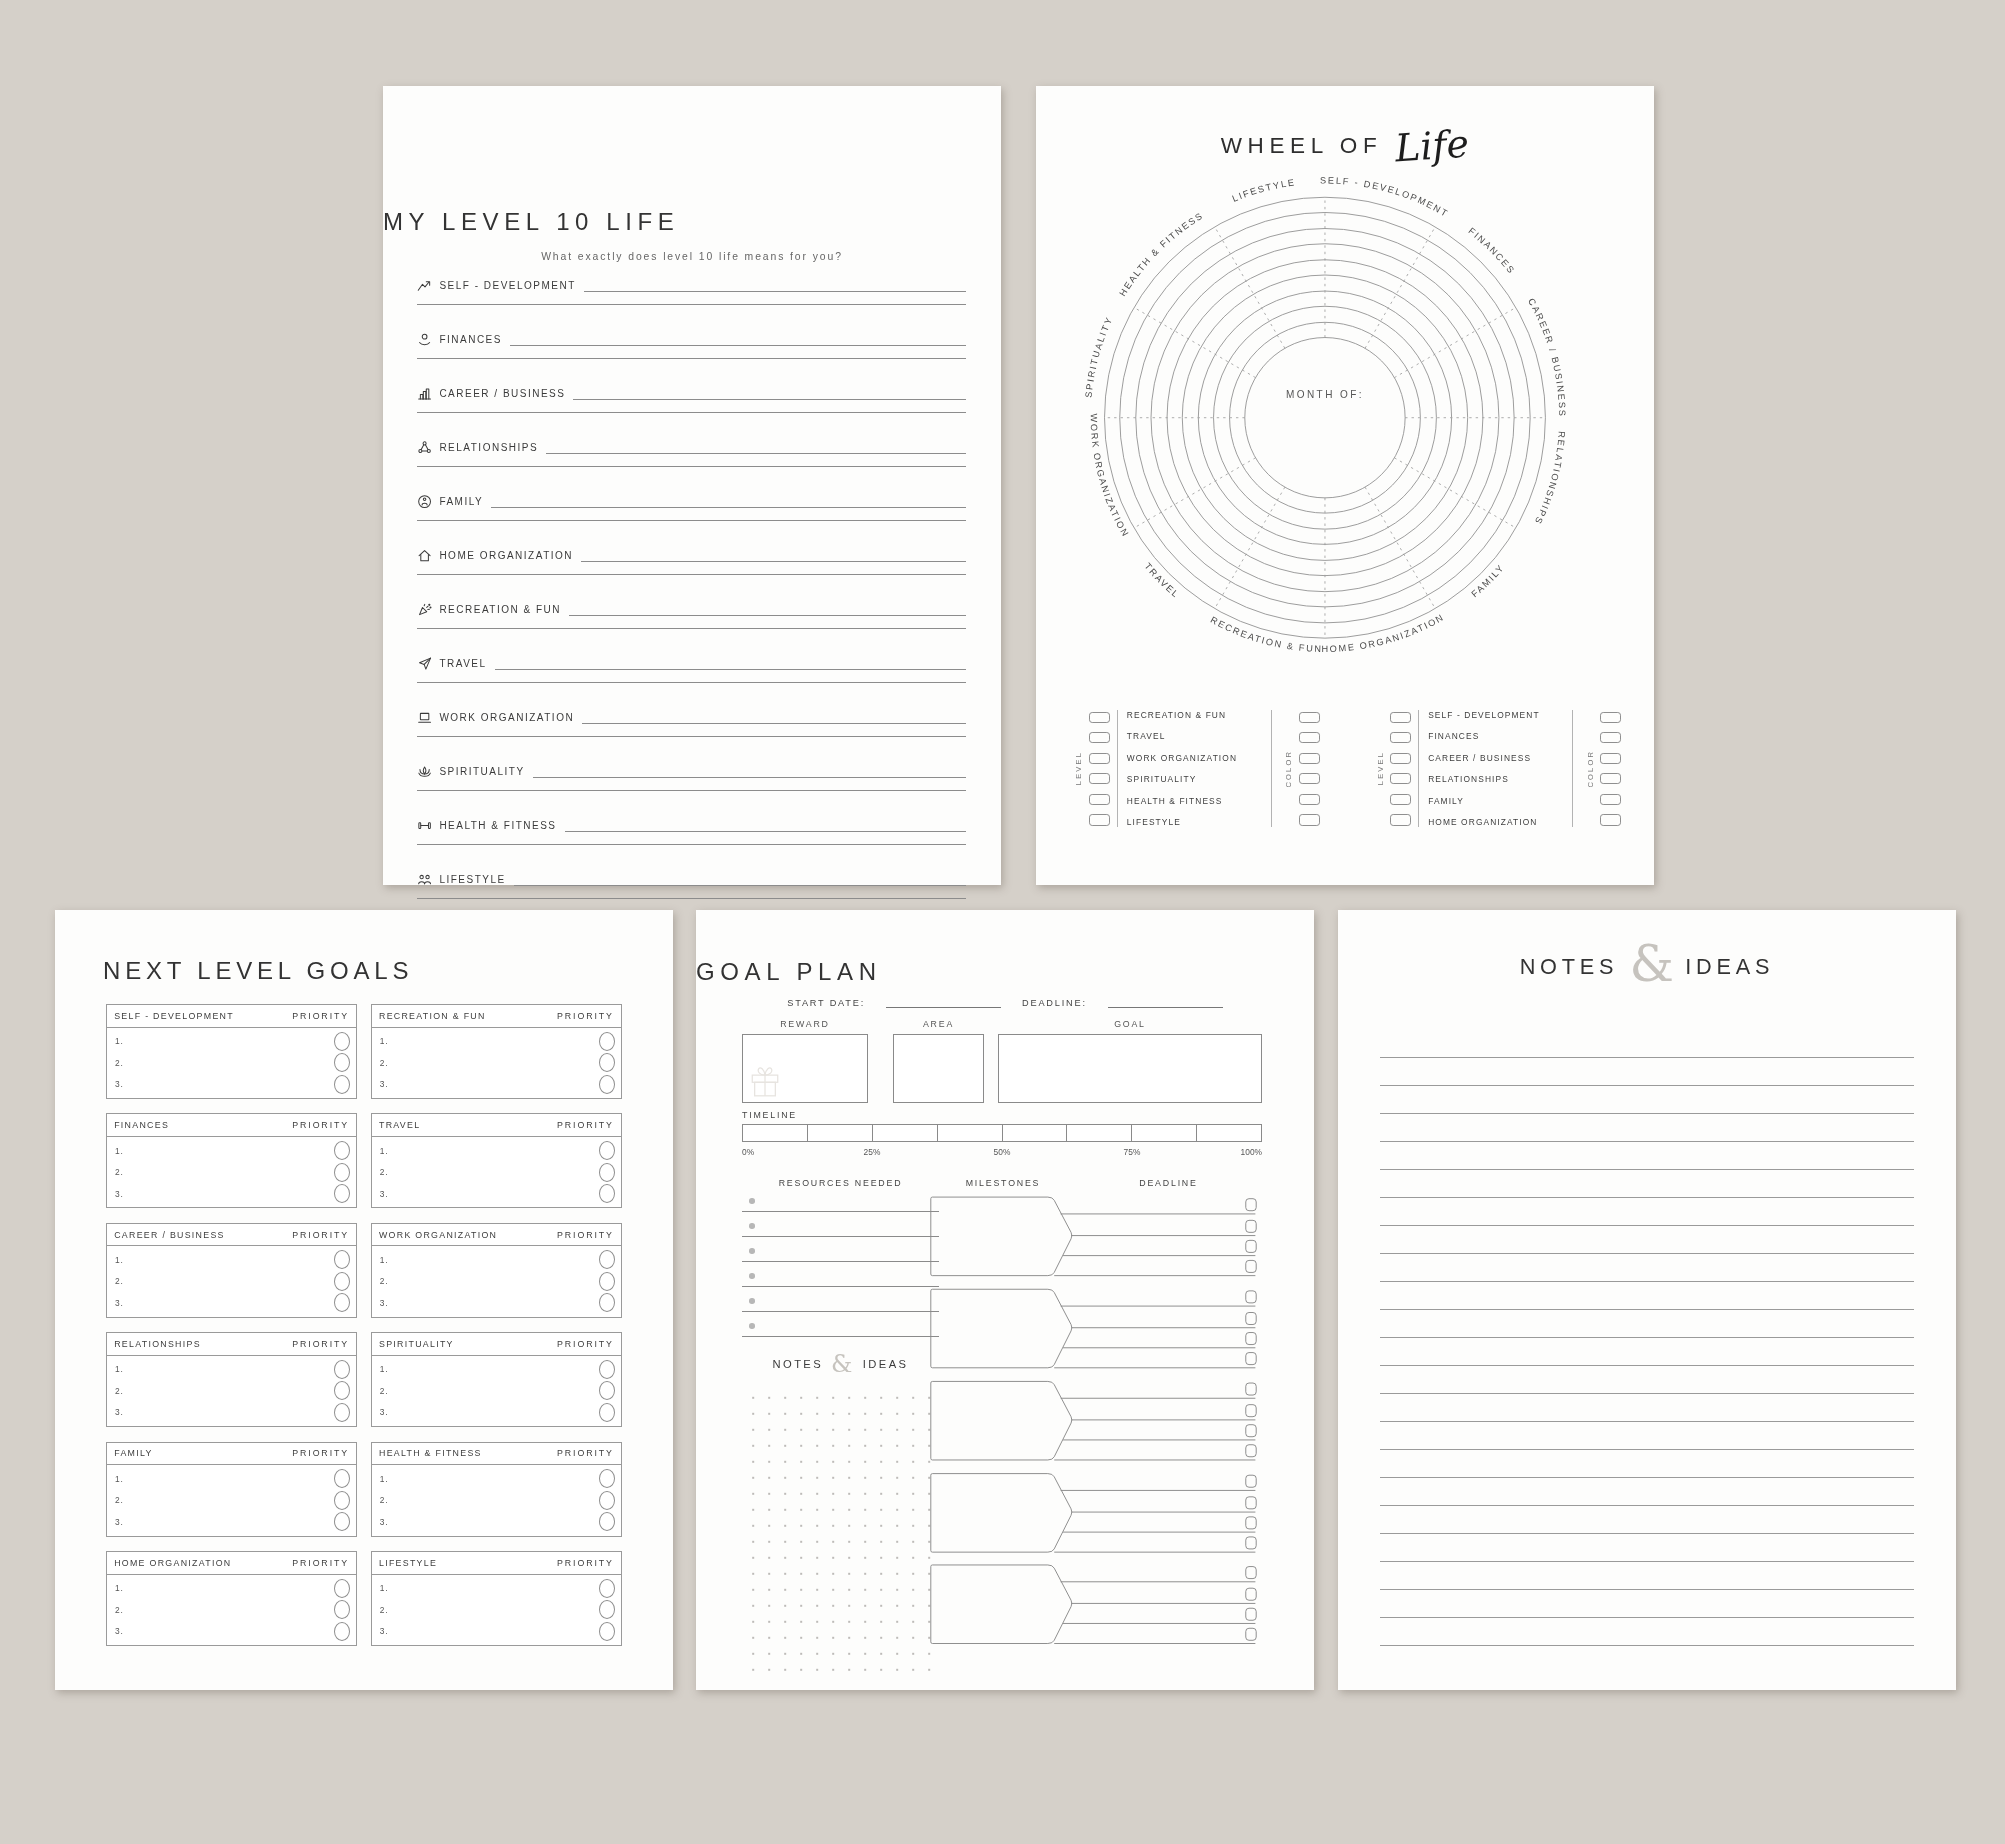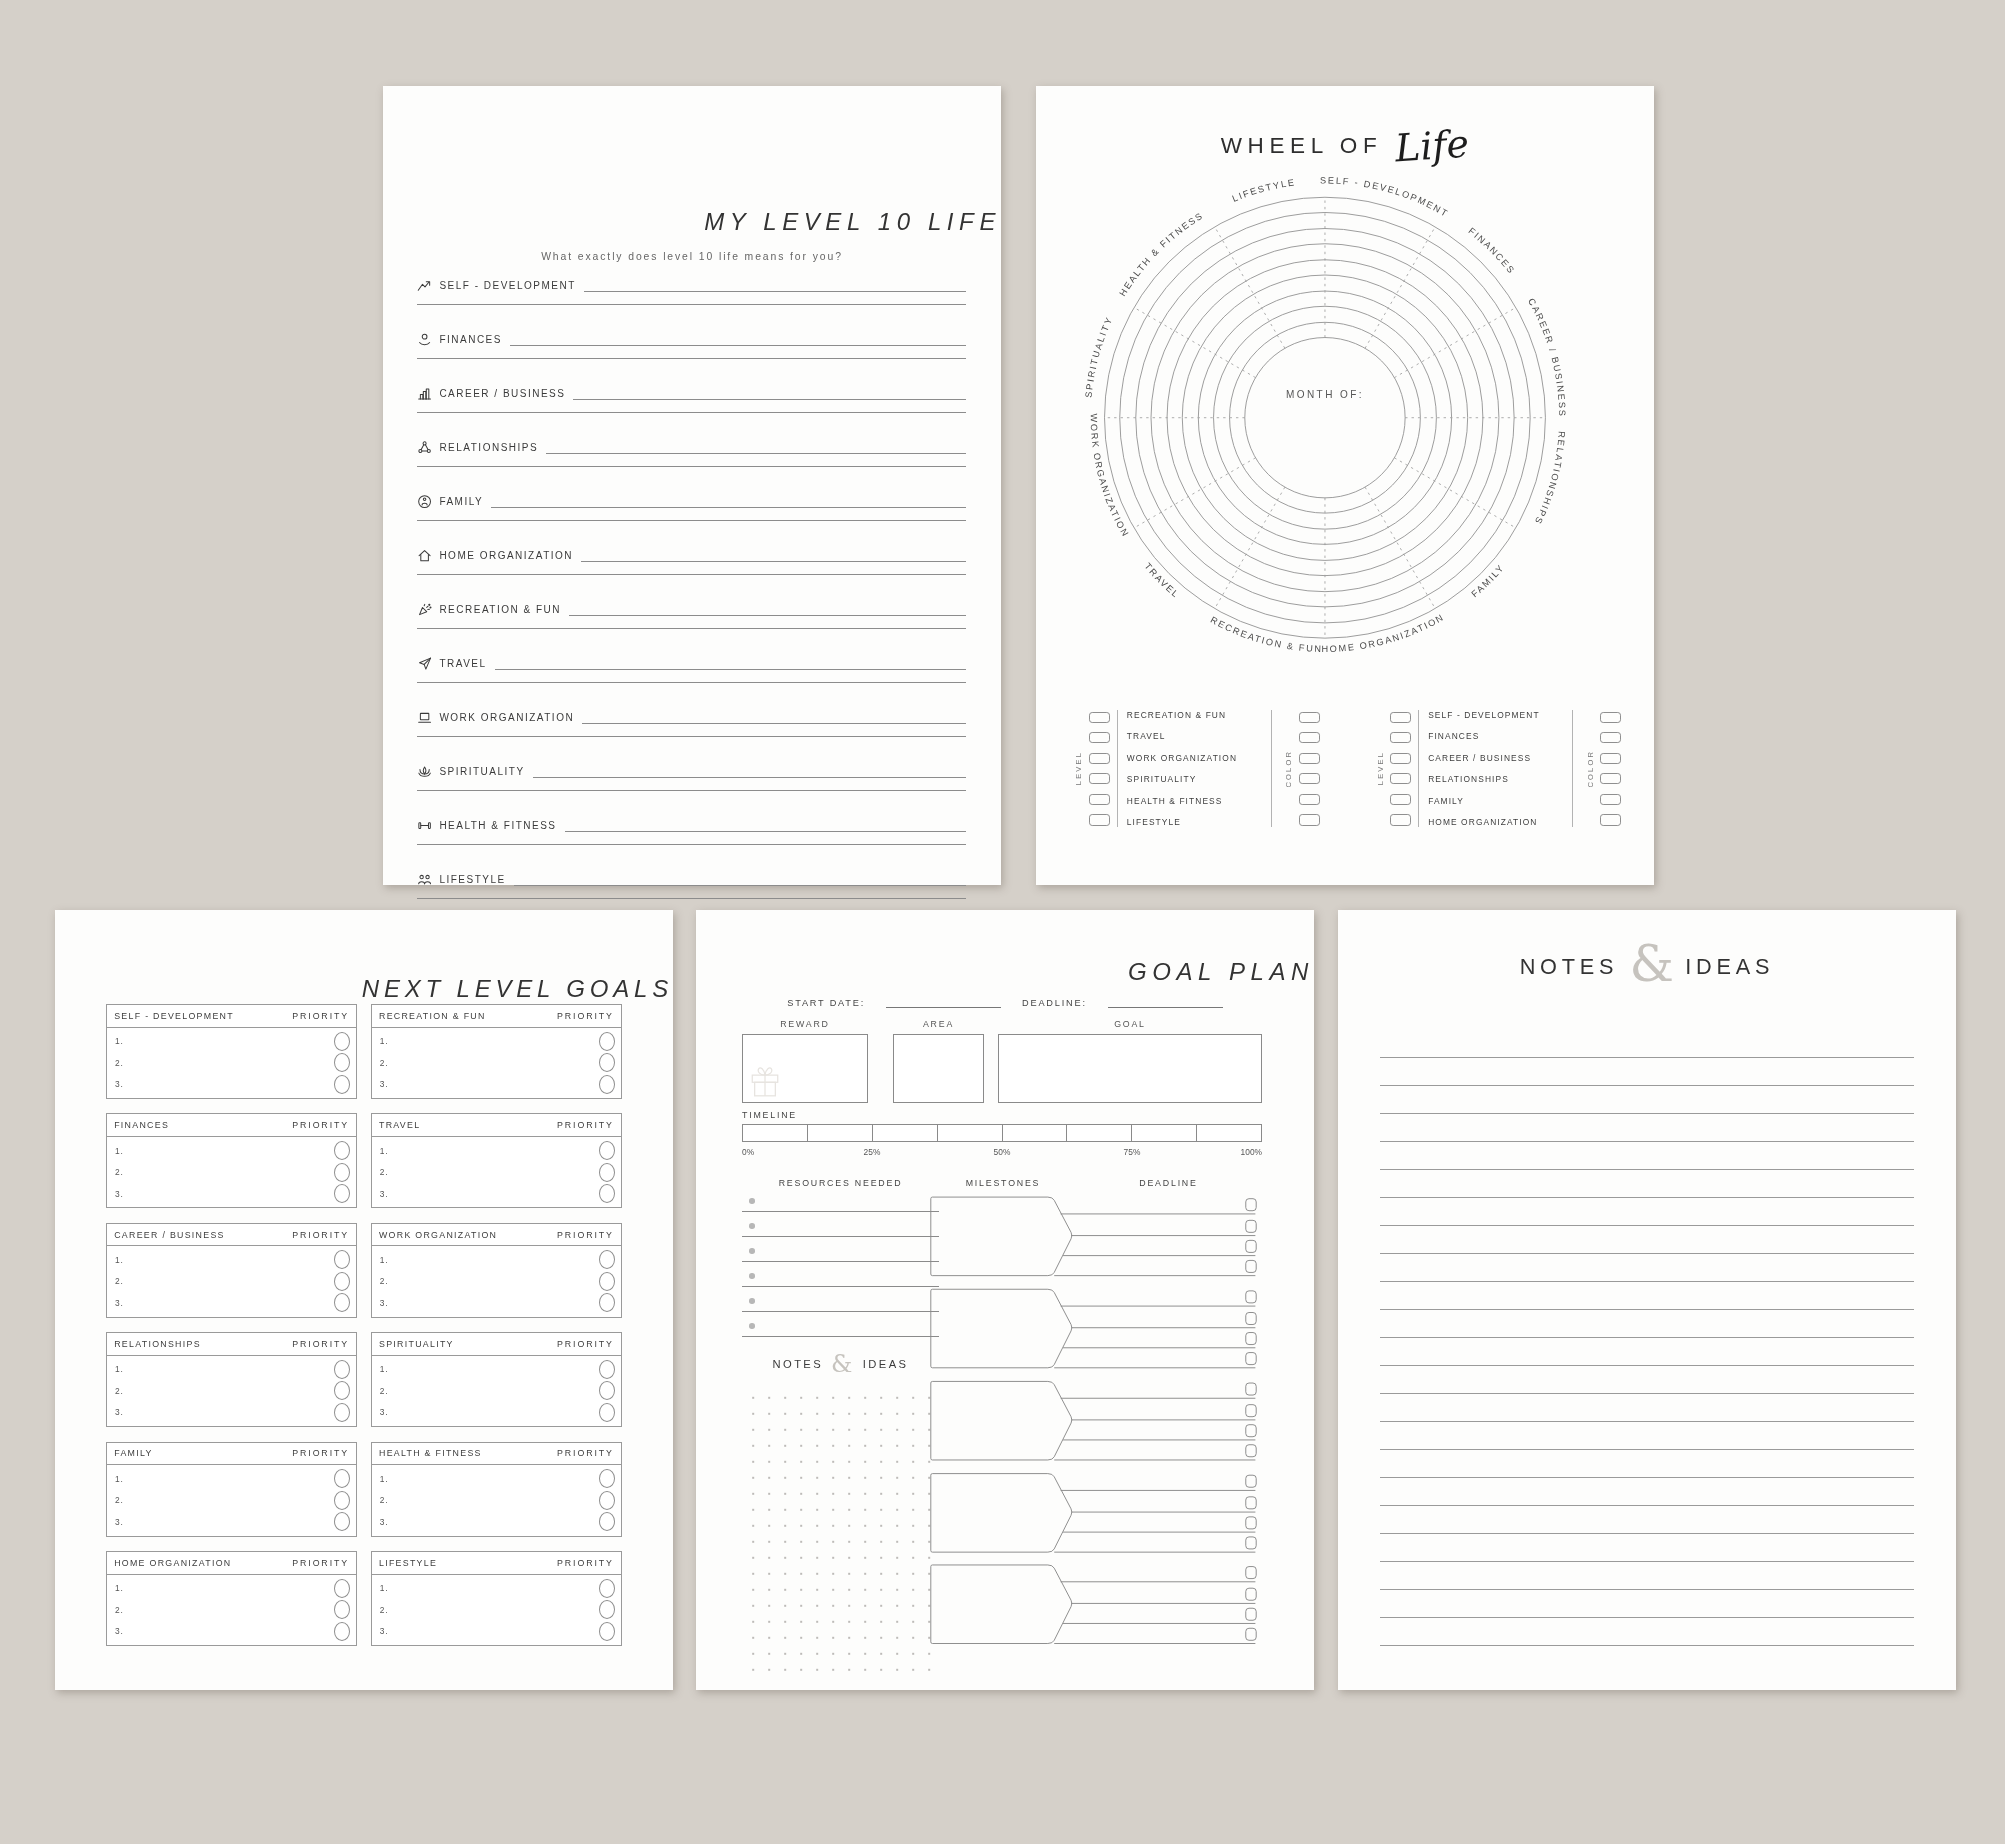--- a/index.html
+++ b/index.html
@@ -1,19 +1,19 @@
 <!DOCTYPE html>
 <html style="font-size:13px"><head>
 <meta charset="utf-8">
 <style>
   html,body{margin:0;padding:0;}
   body{font-family:"Liberation Sans", sans-serif; background:#d5d0c9;}
   #stage{position:relative;width:2005px;height:1845px;background:#d5d0c9;overflow:hidden;}
   .page{position:absolute;background:#fdfdfc;box-shadow:1.6px 3.2px 8px rgba(105,95,85,.38);color:#3a3a3a;}
-  .page-title{position:absolute;left:0;right:0;text-align:right;font-size:24px;letter-spacing:5.6px;color:#333;font-weight:400;white-space:nowrap;font-style:italic;}
+  .page-title{position:absolute;left:0;right:0;text-align:left;font-size:24px;letter-spacing:5.6px;color:#333;font-weight:400;white-space:nowrap;}
   
   #p1 .page-title{top:122px;}
   #p1 .subtitle{position:absolute;top:165px;left:0;right:0;text-align:center;font-size:10.4px;letter-spacing:1.9px;color:#666;}
   #p1 .lv-list{position:absolute;top:191px;left:34px;right:35px;}
   .lv-item{height:54px;box-sizing:border-box;}
   .lv-row{display:flex;align-items:center;height:17.6px;}
   .cat-icon{width:15.2px;height:15.2px;margin-right:7.2px;flex:0 0 auto;}
   .cat-icon path,.cat-icon circle,.cat-icon rect{fill:none;stroke:#3a3a3a;stroke-width:1.2;stroke-linecap:round;stroke-linejoin:round;}
   .lv-label{font-size:10px;letter-spacing:1.5px;white-space:nowrap;}
   .lv-line{flex:1;border-bottom:0.8px solid #8c8c8c;height:11.2px;margin-left:8px;}
@@ -27,21 +27,21 @@
   .wheel line.spoke{stroke:#999;stroke-width:1;stroke-dasharray:3 5;}
   .wheel .seg{font-size:11.5px;letter-spacing:2.2px;fill:#4a4a4a;}
   .wheel .month{font-size:12.5px;letter-spacing:3px;fill:#555;}
   .legend{position:absolute;top:624px;left:0;right:0;display:flex;justify-content:center;gap:50px;}
   .lg-group{display:flex;align-items:center;}
   .lg-vert{writing-mode:vertical-rl;transform:rotate(180deg);font-size:7.6px;letter-spacing:2.1px;color:#777;margin:0 5.6px;text-align:center;}
   .lg-boxcol{display:flex;flex-direction:column;justify-content:space-between;height:114px;}
   .lg-box{width:21px;height:11.2px;border:0.8px solid #8f8f8f;border-radius:3.2px;box-sizing:border-box;}
   .lg-items{display:flex;flex-direction:column;justify-content:space-between;height:117px;font-size:8.4px;letter-spacing:1.1px;color:#3c3c3c;width:135px;border-left:0.8px solid #b3b3b3;border-right:0.8px solid #b3b3b3;padding:0 8.8px;margin:0 7.2px;white-space:nowrap;}
   
-  #p3 .page-title{top:65px;letter-spacing:4.8px;}
+  #p3 .page-title{top:47px;letter-spacing:4.8px;padding-left:48px;}
   .goals-grid{position:absolute;left:51px;right:51px;top:94px;display:flex;gap:13.6px;}
   .goals-col{flex:1;}
   .goal-box{position:relative;border:0.8px solid #9a9a9a;height:95px;margin-bottom:14.4px;box-sizing:border-box;background:#fff;}
   .gb-head{display:flex;justify-content:space-between;align-items:center;height:21.7px;border-bottom:0.8px solid #9a9a9a;padding:0 7.2px;font-size:8.8px;letter-spacing:1.3px;color:#3c3c3c;white-space:nowrap;}
   .gb-head .pr{letter-spacing:1.9px;}
   .gb-body{padding:4px 6.4px 5.6px 8px;display:flex;flex-direction:column;justify-content:space-between;height:62px;box-sizing:content-box;}
   .gb-row{display:flex;justify-content:space-between;align-items:center;font-size:8.4px;color:#555;letter-spacing:0.8px;height:19px;}
   .gb-circle{width:16px;height:19px;border:1px solid #8f8f8f;border-radius:50%;box-sizing:border-box;}
   
   #p4 .page-title{top:48px;}

